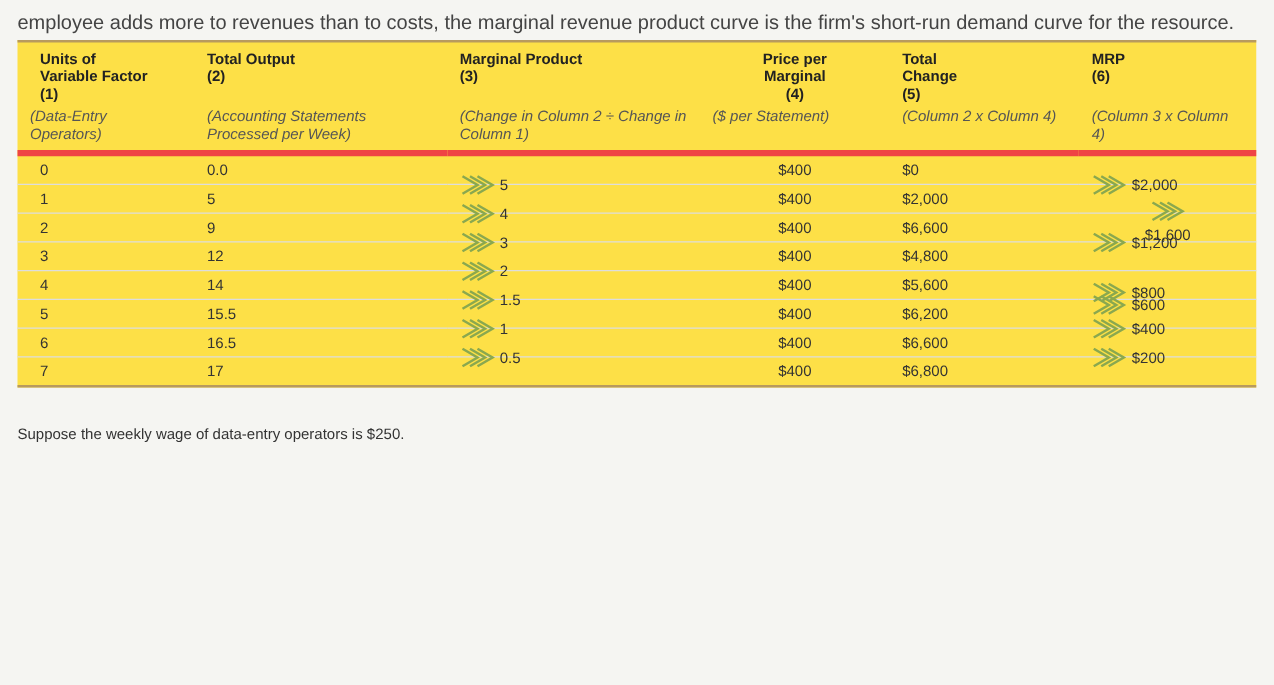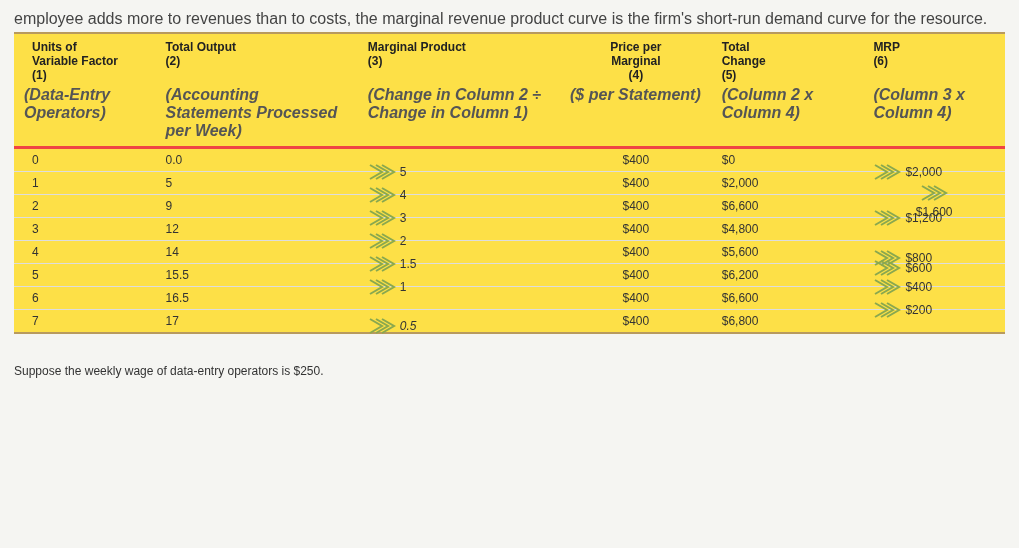--- a/index.html
+++ b/index.html
@@ -30,26 +30,26 @@
     thead th {
       text-align: left;
       font-weight: bold;
       font-size: 12px;
       color: #222;
       padding: 6px 10px 2px 10px;
       vertical-align: top;
       border-bottom: none;
     }
     thead tr.sub th {
-      font-weight: bold;
+      font-weight: normal;
       font-style: italic;
       color: #555;
-      font-size: 16px;
+      font-size: 12px;
       padding: 2px 10px 6px 10px;
-      border-bottom: 3px solid #ef4444;
+      border-bottom: 5px solid #ef4444;
     }
     tbody td {
       padding: 4px 10px;
       font-size: 12px;
       color: #333;
       vertical-align: middle;
     }
     tbody tr.data-row td {
       border-bottom: 1px solid #ddd;
     }
@@ -309,21 +309,21 @@
                 </svg>
               </span>
               <span>$400</span>
             </div>
           </td>
         </tr>
         <tr class="data-row">
           <td class="col-units">6</td>
           <td class="col-output">16.5</td>
           <td class="col-mp">
-            <div class="inter-val" style="position:relative; top:28px;font-style:italic;">
+            <div class="inter-val" style="position:relative; top:12px;">
               <span class="arrow-group">
                 <svg width="28" height="16" viewBox="0 0 28 16">
                   <polyline points="2,1 14,8 2,15" fill="none" stroke="#8aa84f" stroke-width="2"></polyline>
                   <polyline points="8,1 20,8 8,15" fill="none" stroke="#8aa84f" stroke-width="2"></polyline>
                   <polyline points="14,1 26,8 14,15" fill="none" stroke="#8aa84f" stroke-width="2"></polyline>
                 </svg>
               </span>
               <span>0.5</span>
             </div>
           </td>

